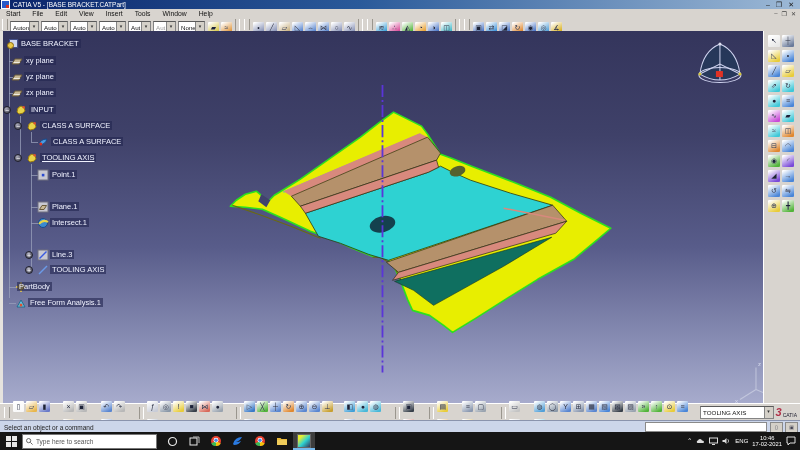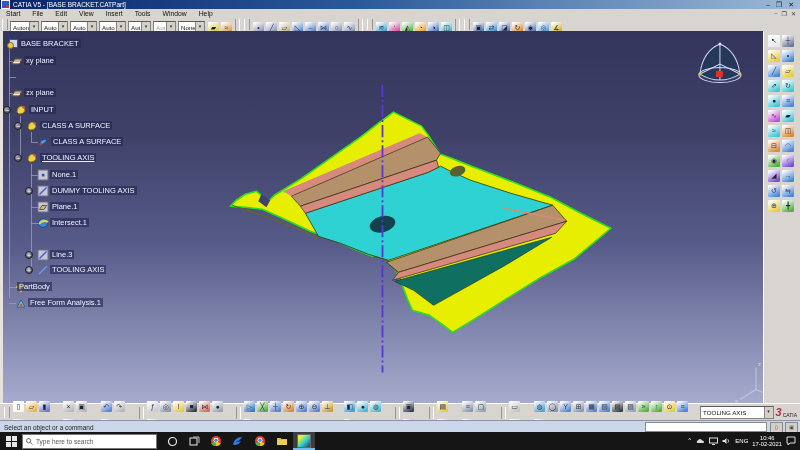--- a/index.html
+++ b/index.html
@@ -238,20 +238,29 @@
         </div>
         <div class="trow" style="top: 24px;">
           <span class="ticn" style="left: 8px;">
             <svg viewBox="0 0 12 12">
               <polygon points="1,9 4,4 11,4 8,9" fill="#c8b896" stroke="#6a5a3a"></polygon>
               <line x1="2.5" y1="7.5" x2="9" y2="7.5" stroke="#fff" stroke-width="0.7"></line>
             </svg>
           </span>
           <span class="tlbl" style="left: 21px;">xy plane</span>
         </div>
+        <div class="trow" style="top: 40px;">
+          <span class="ticn" style="left: 8px;">
+            <svg viewBox="0 0 12 12">
+              <polygon points="1,9 4,4 11,4 8,9" fill="#c8b896" stroke="#6a5a3a"></polygon>
+              <line x1="2.5" y1="7.5" x2="9" y2="7.5" stroke="#fff" stroke-width="0.7"></line>
+            </svg>
+          </span>
+          <span class="tlbl" style="left: 21px;">yz plane</span>
+        </div>
         <div class="trow" style="top: 73px;">
           <span class="exp" style="left: 0px;">−</span>
           <span class="ticn" style="left: 12px;">
             <svg viewBox="0 0 12 12">
               <path d="M2 8 Q2 3 6 2 Q10 3 10 7 Q8 10 4 10 Z" fill="#e8d44a" stroke="#9a7a10"></path>
               <circle cx="8.7" cy="3.3" r="1.2" fill="#e05030"></circle>
             </svg>
           </span>
           <span class="tlbl" style="left: 26px;">INPUT</span>
         </div>
@@ -293,31 +302,21 @@
           </span>
           <span class="tlbl u" style="left: 37px;">TOOLING AXIS</span>
         </div>
         <div class="trow" style="top: 138px;">
           <span class="ticn" style="left: 34px;">
             <svg viewBox="0 0 12 12">
               <rect x="1" y="1" width="10" height="10" fill="#c8c8d2" stroke="#707080"></rect>
               <rect x="4.8" y="4.8" width="2.6" height="2.6" fill="#2a4ad0"></rect>
             </svg>
           </span>
-          <span class="tlbl" style="left: 47px;">None.1</span>
-        </div>
-        <div class="trow" style="top: 154px;">
-          <span class="exp" style="left: 22px;">+</span>
-          <span class="ticn" style="left: 34px;">
-            <svg viewBox="0 0 12 12">
-              <rect x="1" y="1" width="10" height="10" fill="#c8c8d2" stroke="#707080"></rect>
-              <line x1="2.5" y1="9.5" x2="9.5" y2="2.5" stroke="#3a5ae0" stroke-width="1.4"></line>
-            </svg>
-          </span>
-          <span class="tlbl" style="left: 47px;">DUMMY TOOLING AXIS</span>
+          <span class="tlbl" style="left: 47px;">Point.1</span>
         </div>
         <div class="trow" style="top: 170px; text-align: right;">
           <span class="ticn" style="left: 34px;">
             <svg viewBox="0 0 12 12">
               <rect x="1" y="1" width="10" height="10" fill="#c8c8d2" stroke="#707080"></rect>
               <polygon points="2.5,8.5 5,4.5 9.5,4.5 7,8.5" fill="#c8b896" stroke="#6a5a3a"></polygon>
             </svg>
           </span>
           <span class="tlbl" style="left: 47px;">Plane.1</span>
         </div>

